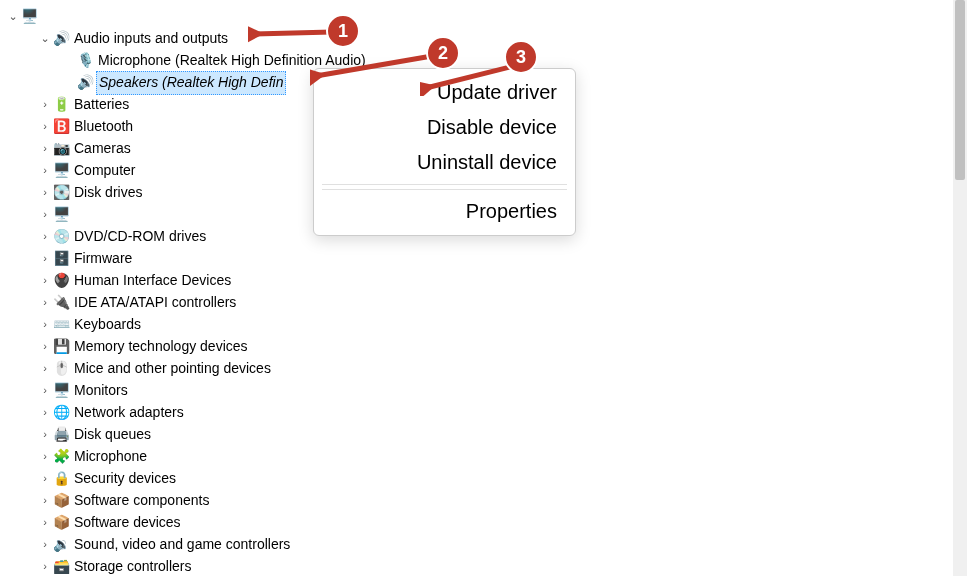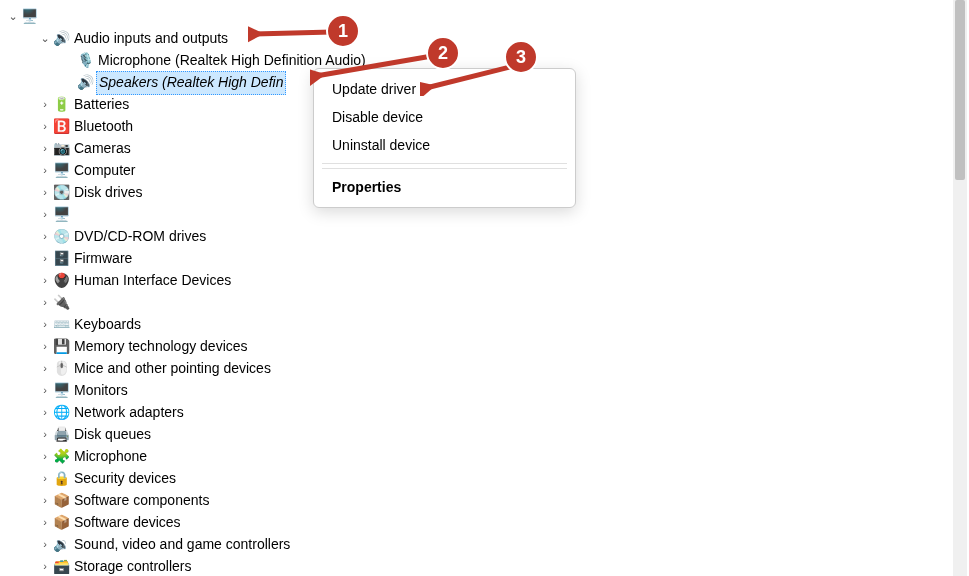--- a/index.html
+++ b/index.html
@@ -74,25 +74,26 @@
       width: 263px;
       background: #fff;
       border: 1px solid #ccc;
       border-radius: 6px;
       box-shadow: 0 4px 16px rgba(0,0,0,0.15);
       padding: 6px 0;
       z-index: 10;
     }
     .menu-item {
       padding: 6px 18px;
-      font-size: 14px;
+      font-size: 20px;
       color: #000;
       cursor: default;
-    }
-    .menu-item.bold { font-weight: 700; }
+      text-align: right;
+    }
+    .menu-item.bold { font-weight: 400; }
     .menu-sep {
       height: 1px;
       background: #e0e0e0;
       margin: 4px 8px;
     }
 
     
     .badge {
       position: absolute;
       width: 34px;
@@ -180,20 +181,21 @@
         <span class="label">Firmware</span>
       </div>
       <div class="row indent-2">
         <span class="expander" style="margin-left: -14px;">›</span>
         <span class="icon">🖲️</span>
         <span class="label">Human Interface Devices</span>
       </div>
       <div class="row indent-2">
         <span class="expander" style="margin-left: -14px;">›</span>
         <span class="icon">🔌</span>
+        <span class="label">IDE ATA/ATAPI controllers</span>
       </div>
       <div class="row indent-2">
         <span class="expander" style="margin-left: -14px;">›</span>
         <span class="icon">⌨️</span>
         <span class="label">Keyboards</span>
       </div>
       <div class="row indent-2">
         <span class="expander" style="margin-left: -14px;">›</span>
         <span class="icon">💾</span>
         <span class="label">Memory technology devices</span>

